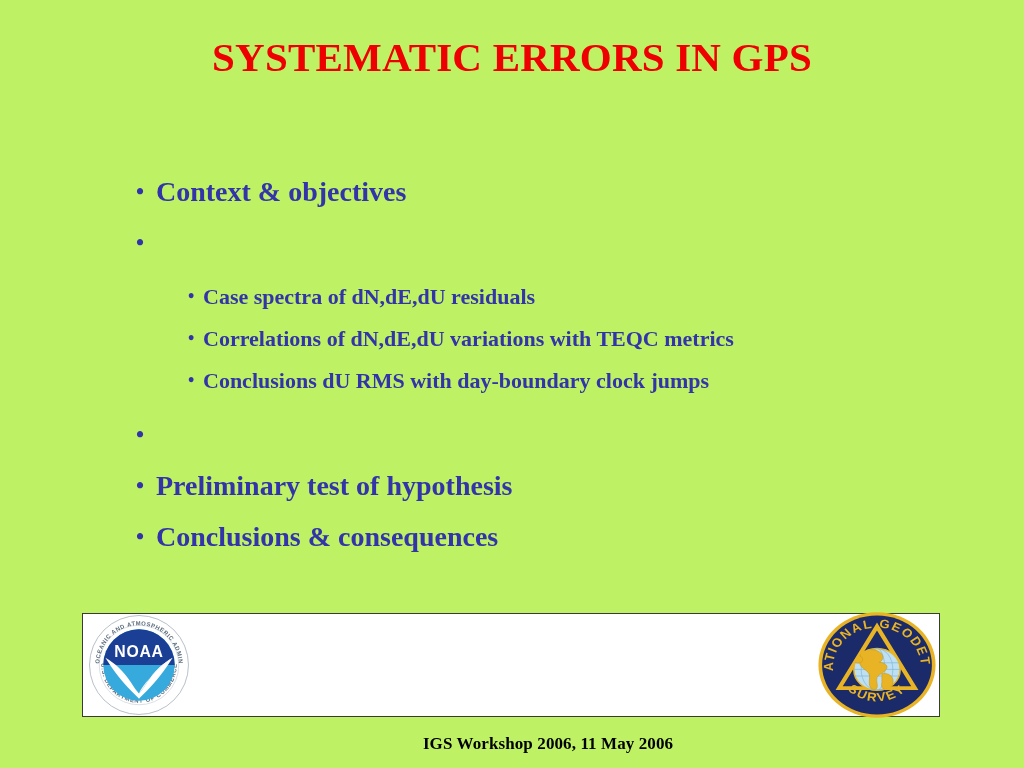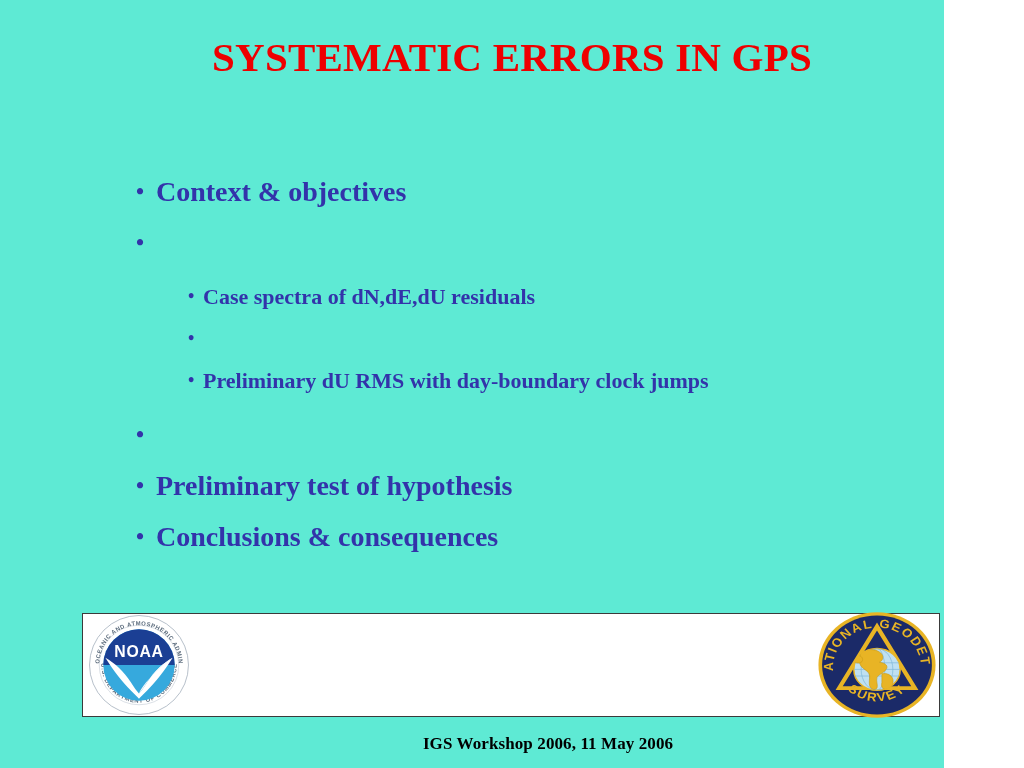--- a/index.html
+++ b/index.html
@@ -12,23 +12,23 @@
     width: 1024px;
     height: 768px;
     overflow: hidden;
     font-family: "Liberation Serif", "DejaVu Serif", serif;
     position: relative;
   }
 
   .slide {
     position: absolute;
     left: 0; top: 0;
-    width: 944px;
+    width: 1024px;
     height: 768px;
-    background: #5eead4;
+    background: #bef264;
   }
 
   
   .title-block {
     position: absolute;
     left: 62px;
     top: 34px;
     width: 900px;
     text-align: center;
   }
@@ -173,24 +173,25 @@
       <span class="bullet-dot">•</span>
     </div>
 
     <div class="group-sub">
       <div class="bullet-row level2">
         <span class="bullet-dot">•</span>
         <span class="bullet-text">Case spectra of dN,dE,dU residuals</span>
       </div>
       <div class="bullet-row level2">
         <span class="bullet-dot">•</span>
+        <span class="bullet-text">Correlations of dN,dE,dU variations with TEQC metrics</span>
       </div>
       <div class="bullet-row level2 pre-gap">
         <span class="bullet-dot">•</span>
-        <span class="bullet-text">Preliminary dU RMS with day-boundary clock jumps</span>
+        <span class="bullet-text">Conclusions dU RMS with day-boundary clock jumps</span>
       </div>
     </div>
 
     <div class="bullet-row level1">
       <span class="bullet-dot">•</span>
     </div>
 
     <div class="bullet-row level1">
       <span class="bullet-dot">•</span>
       <span class="bullet-text">Preliminary test of hypothesis</span>

